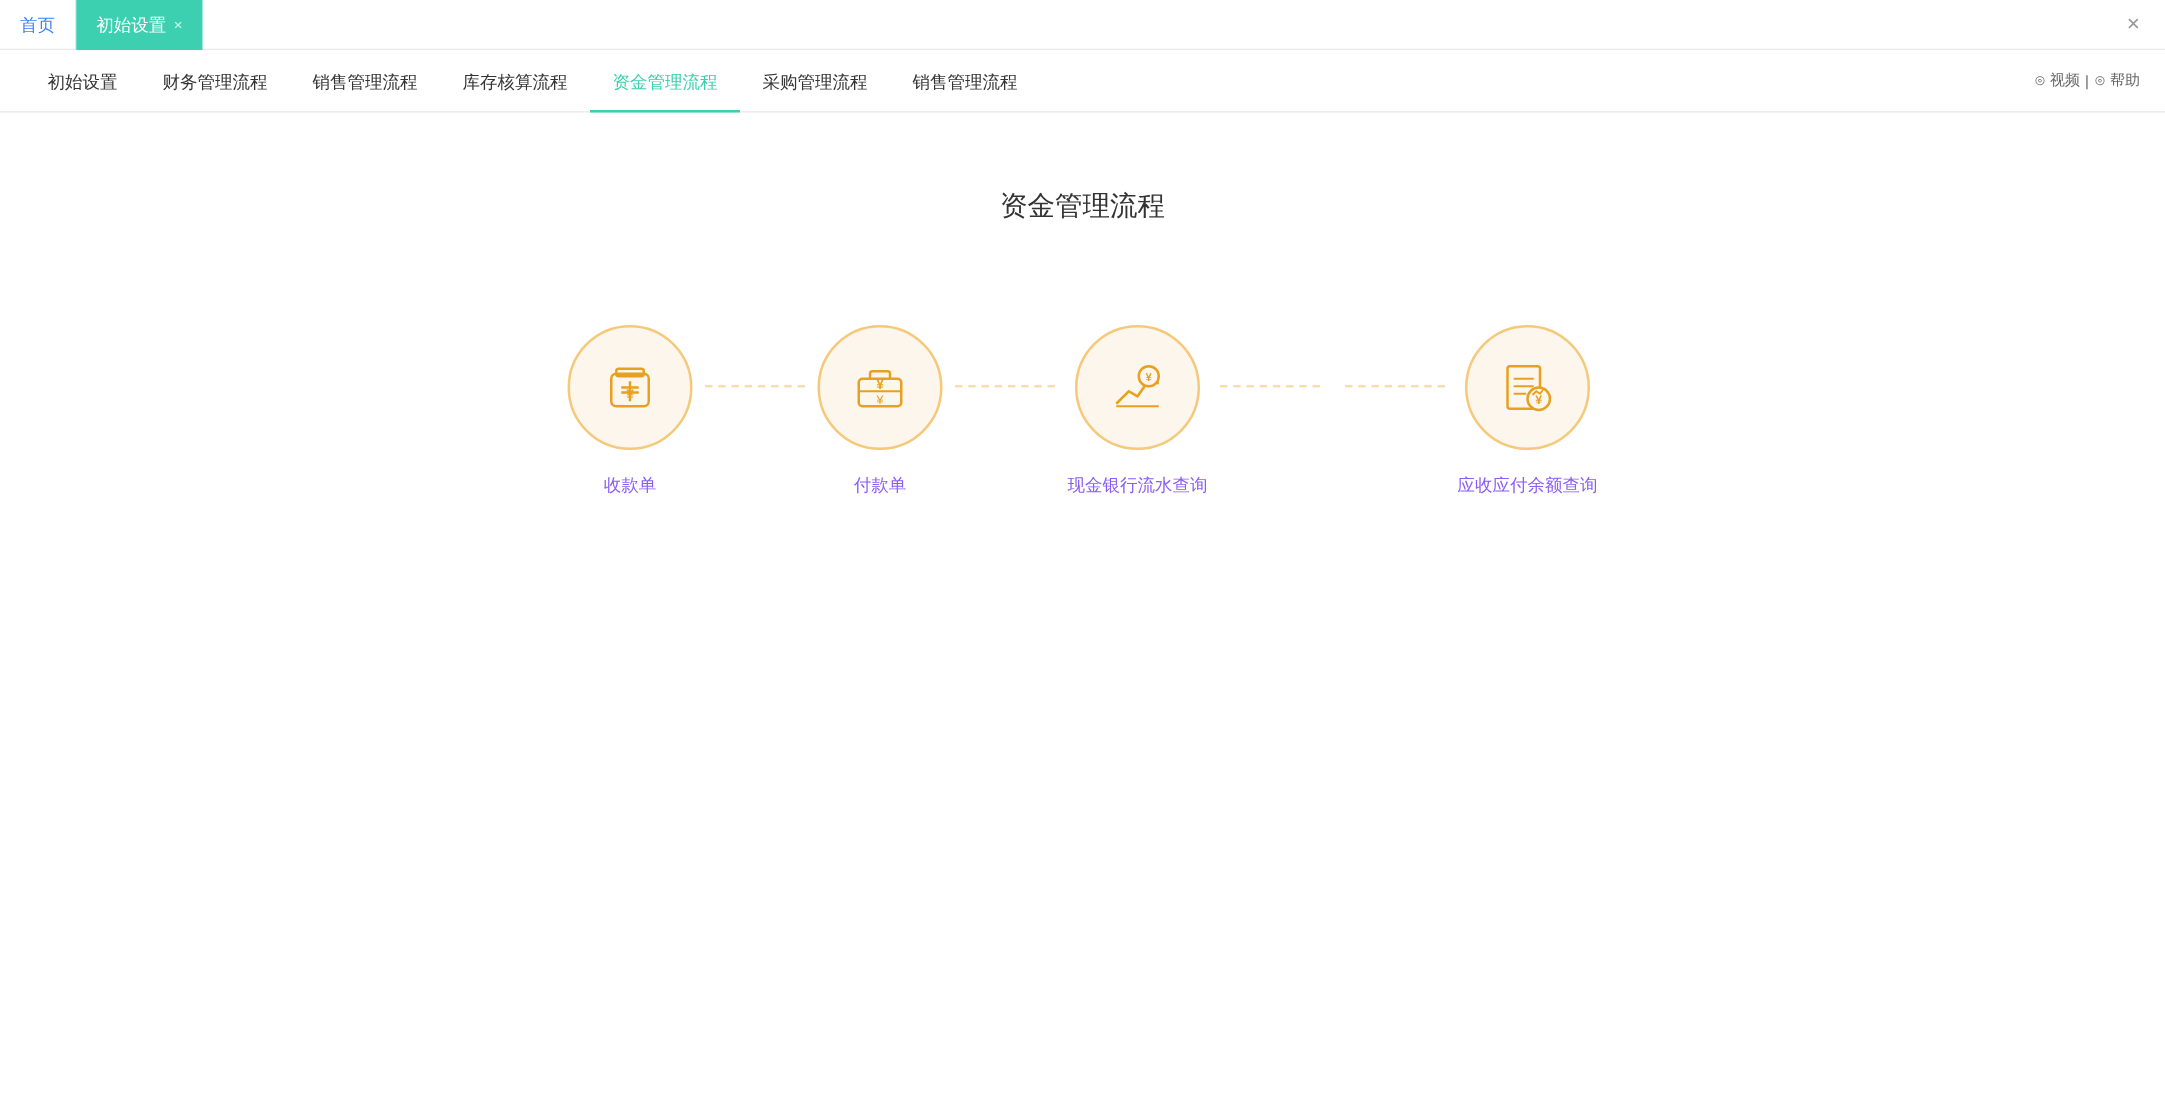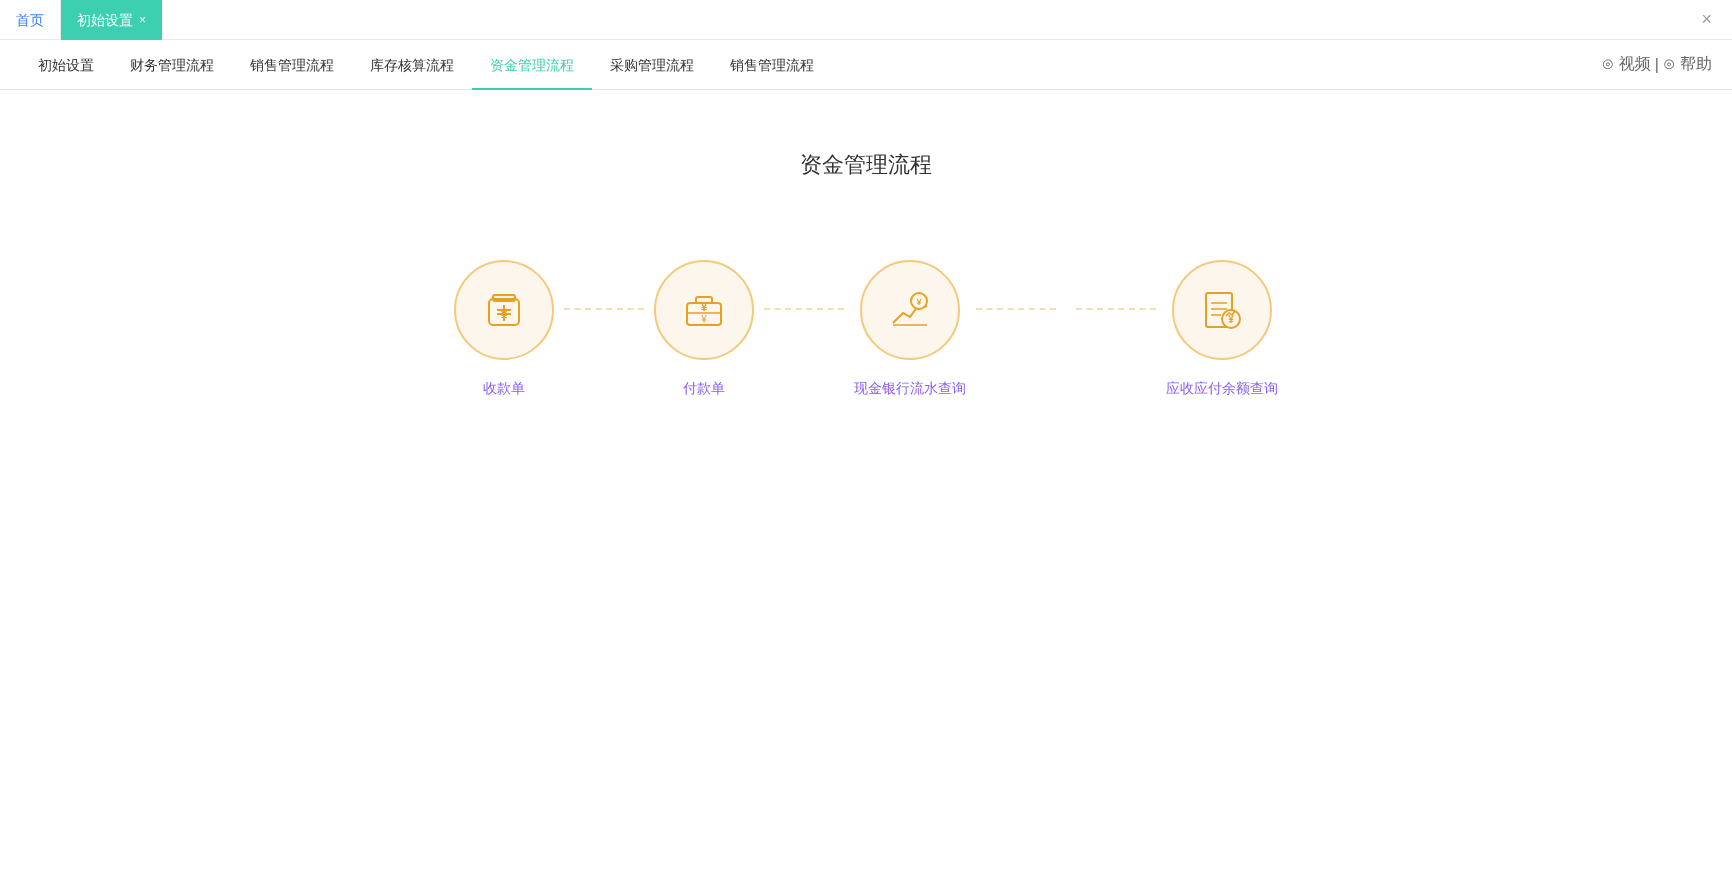--- a/index.html
+++ b/index.html
@@ -79,21 +79,21 @@
       left: 0;
       right: 0;
       height: 2px;
       background: #3ccfb0;
     }
     .nav-bar-right {
       margin-left: auto;
       display: flex;
       align-items: center;
       gap: 4px;
-      font-size: 16px;
+      font-size: 12px;
       color: #666;
     }
     .nav-bar-right span { cursor: pointer; }
 
     
     .main-content {
       display: flex;
       flex-direction: column;
       align-items: center;
       padding-top: 60px;

